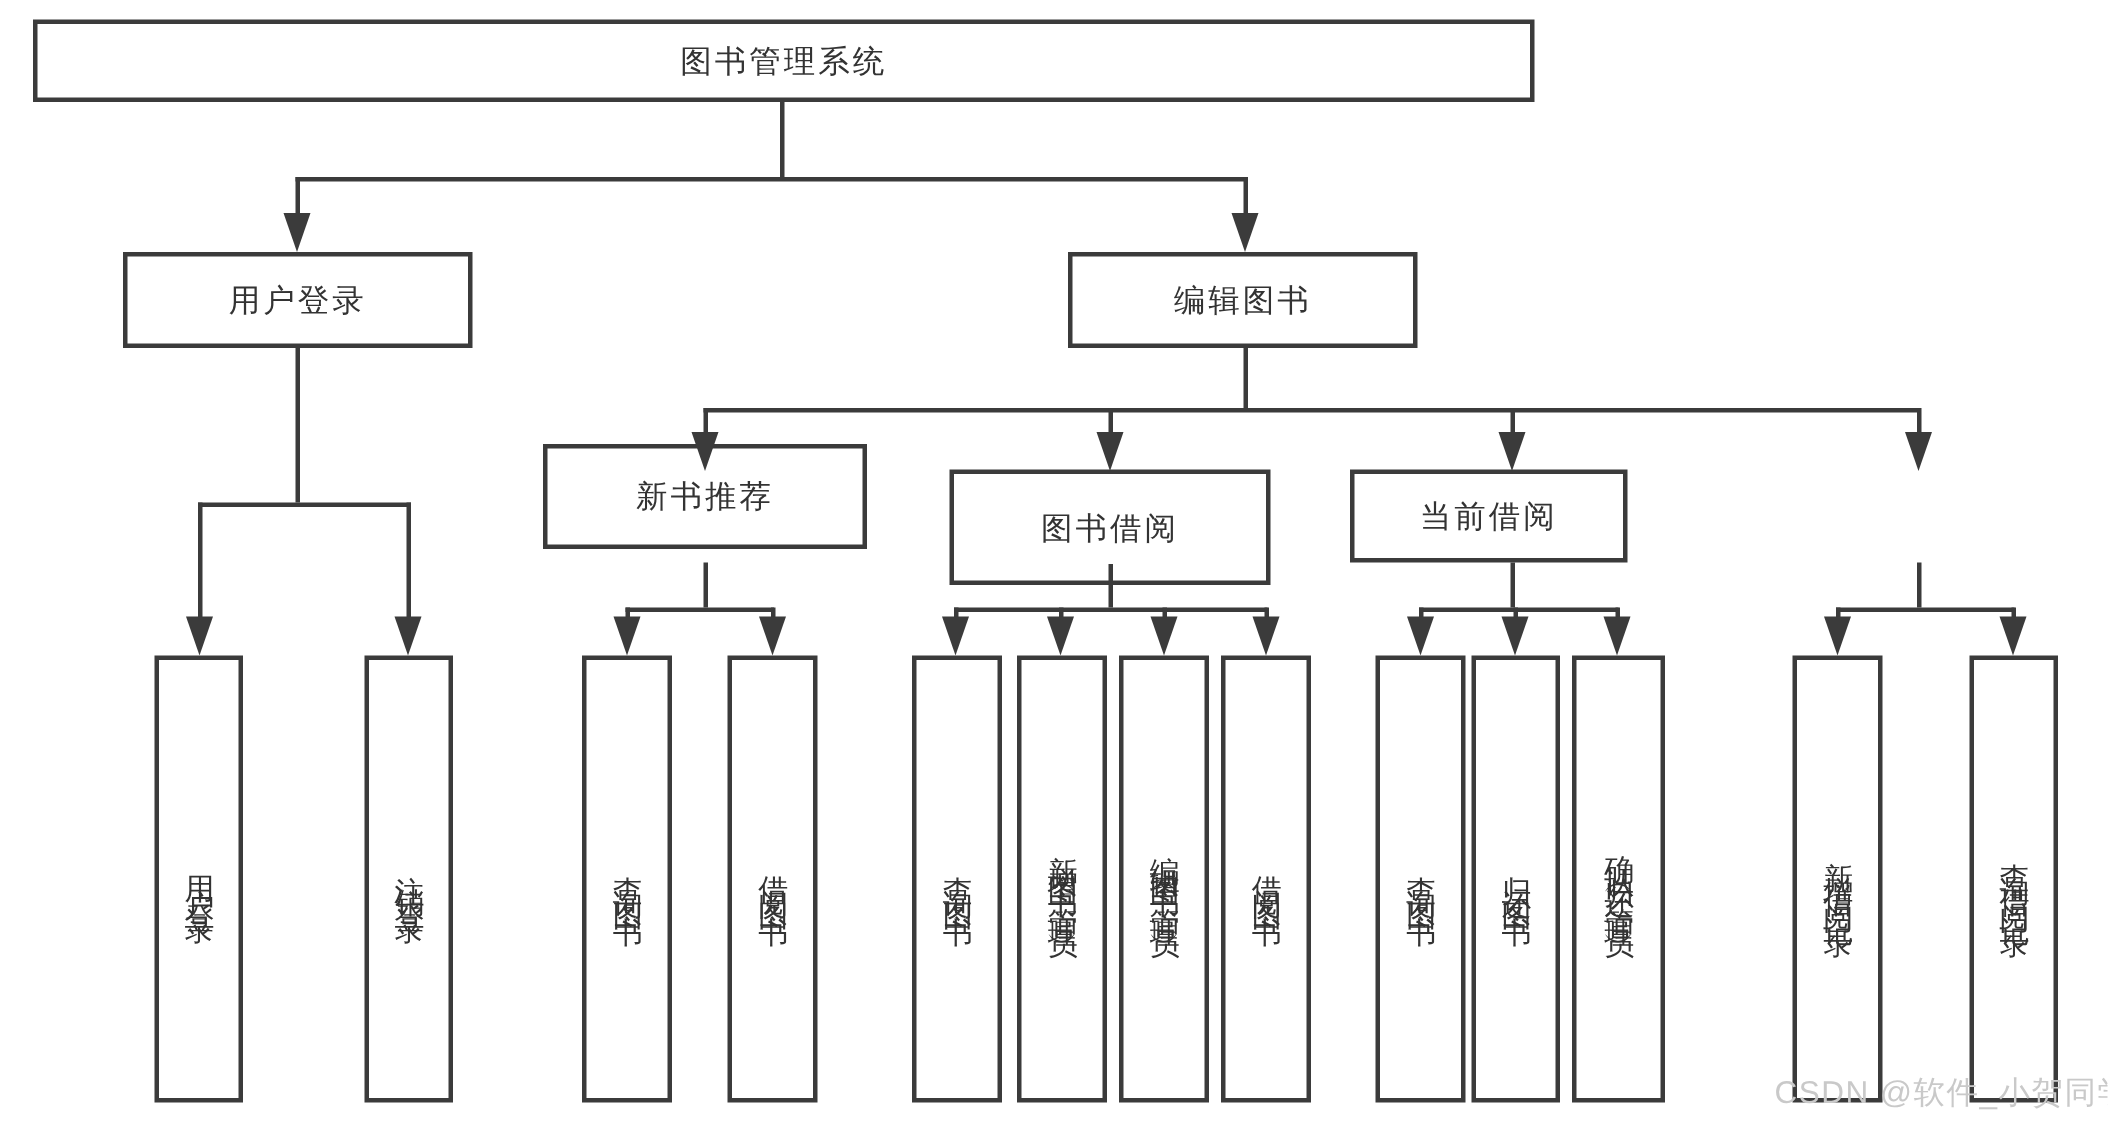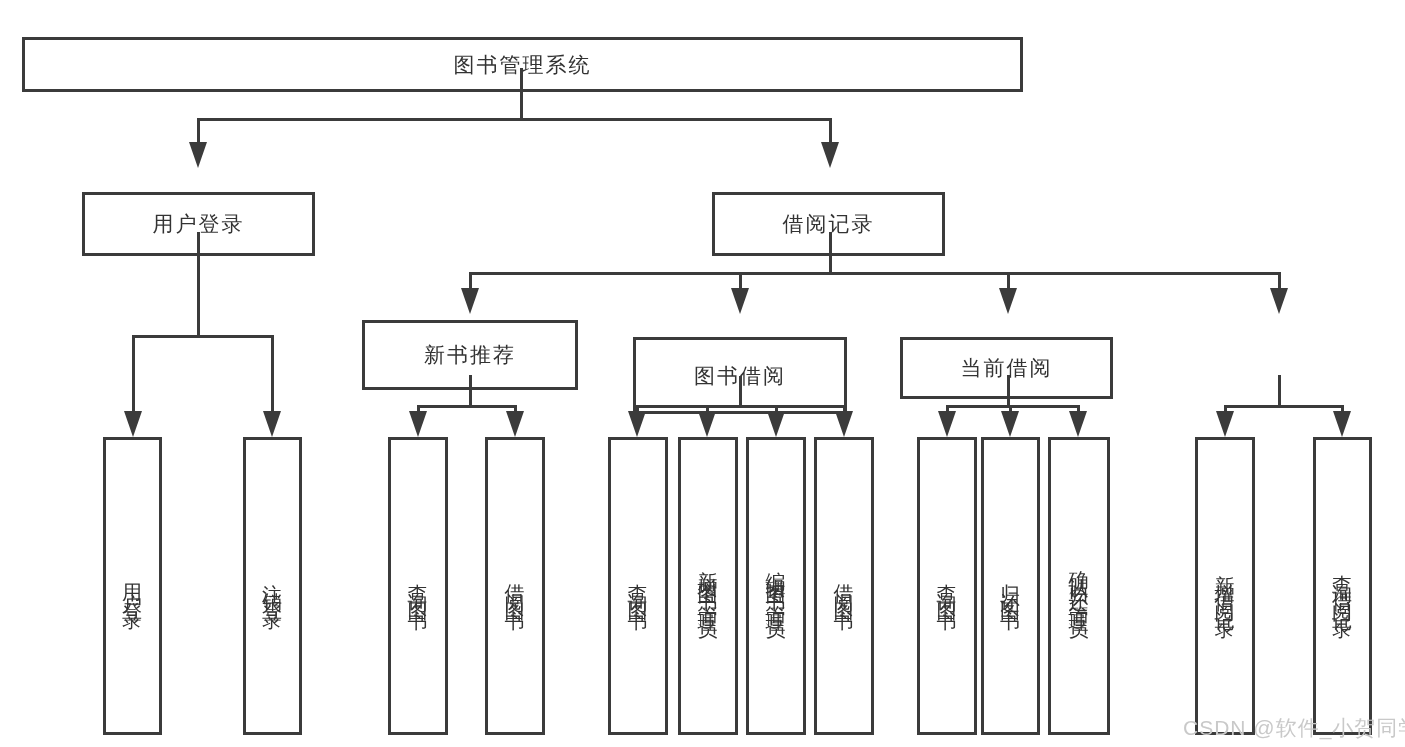--- a/index.html
+++ b/index.html
@@ -17,21 +17,21 @@
   }
   #stage{position:relative;width:1405px;height:747px;background:var(--background);}
   .box{
     position:absolute;
     border:3px solid var(--line);
     background:#fff;
     box-sizing:border-box;
     display:flex;align-items:center;justify-content:center;
     color:var(--text);
   }
-  .hbox{font-size:21px;letter-spacing:2px;white-space:nowrap;margin-top:24px;}
+  .hbox{font-size:21px;letter-spacing:2px;white-space:nowrap;}
   .vbox{
     top:437px;height:298px;
     writing-mode:vertical-rl;
     text-orientation:mixed;
     font-size:20px;
     letter-spacing:9px;
     line-height:1;
     white-space:nowrap;
   }
   .vline{position:absolute;width:3px;background:var(--line);}
@@ -49,25 +49,25 @@
   }
 </style>
 </head>
 <body>
 
 <div id="stage">
 
   <div class="box hbox" style="left:22px;top:13px;width:1001px;height:55px">图书管理系统</div>
 
   <div class="box hbox" style="left:82px;top:168px;width:233px;height:64px">用户登录</div>
-  <div class="box hbox" style="left:712px;top:168px;width:233px;height:64px">借阅记录</div>
+  <div class="box hbox" style="left:712px;top:168px;width:233px;height:64px">编辑图书</div>
 
   <div class="box hbox" style="left:362px;top:296px;width:216px;height:70px">新书推荐</div>
   <div class="box hbox" style="left:633px;top:313px;width:214px;height:77px">图书借阅</div>
-  <div class="box hbox" style="left:900px;top:313px;width:213px;height:62px">当前借阅</div>
+  <div class="box hbox" style="left:900px;top:313px;width:185px;height:62px">当前借阅</div>
 
   <div class="box vbox" style="left:103px;width:59px">用户登录</div>
   <div class="box vbox" style="left:243px;width:59px">注销登录</div>
 
   <div class="box vbox" style="left:388px;width:60px">查询图书</div>
   <div class="box vbox" style="left:485px;width:60px">借阅图书</div>
 
   <div class="box vbox" style="left:608px;width:60px">查询图书</div>
   <div class="box vbox" style="left:678px;width:60px;letter-spacing:7px">新增图书（管理员）</div>
   <div class="box vbox" style="left:746px;width:60px;letter-spacing:7px">编辑图书（管理员）</div>

